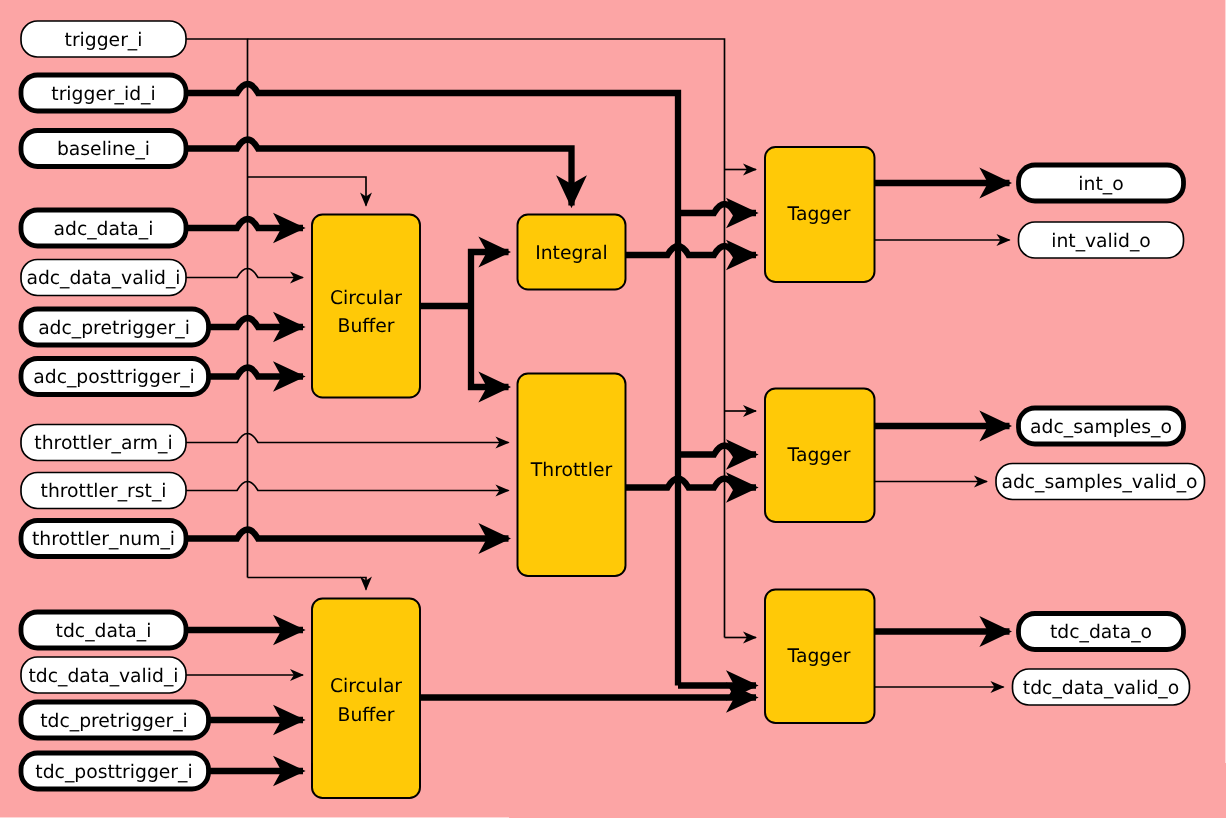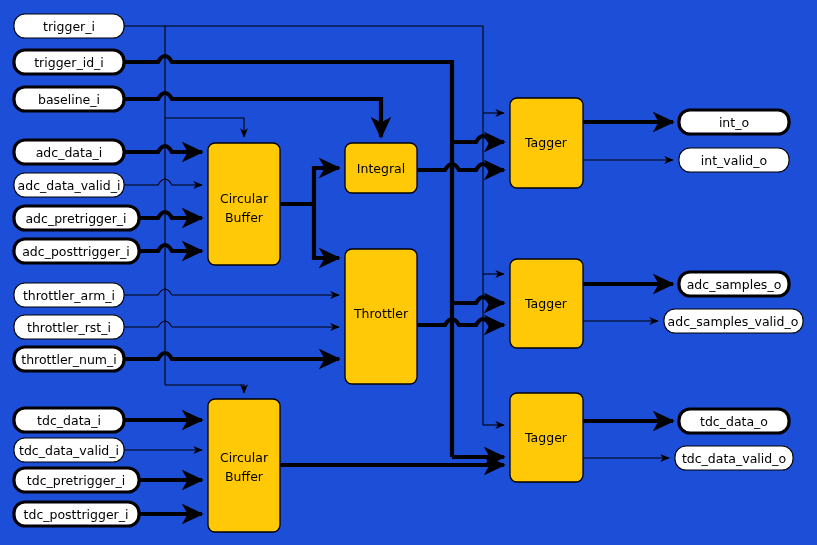--- a/index.html
+++ b/index.html
@@ -7,21 +7,21 @@
     padding: 0;
     background: #ffffff;
   }
   body {
     font-family: "DejaVu Sans", sans-serif;
   }
   #diagram-root {
     position: relative;
     width: 817px;
     height: 545px;
-    background: #1d4ed8;
+    background: #fca5a5;
     overflow: hidden;
   }
   svg#block-diagram {
     display: block;
     width: 817px;
     height: 545px;
   }
   .port-box-rect {
     fill: #ffffff;
     stroke: #000000;

